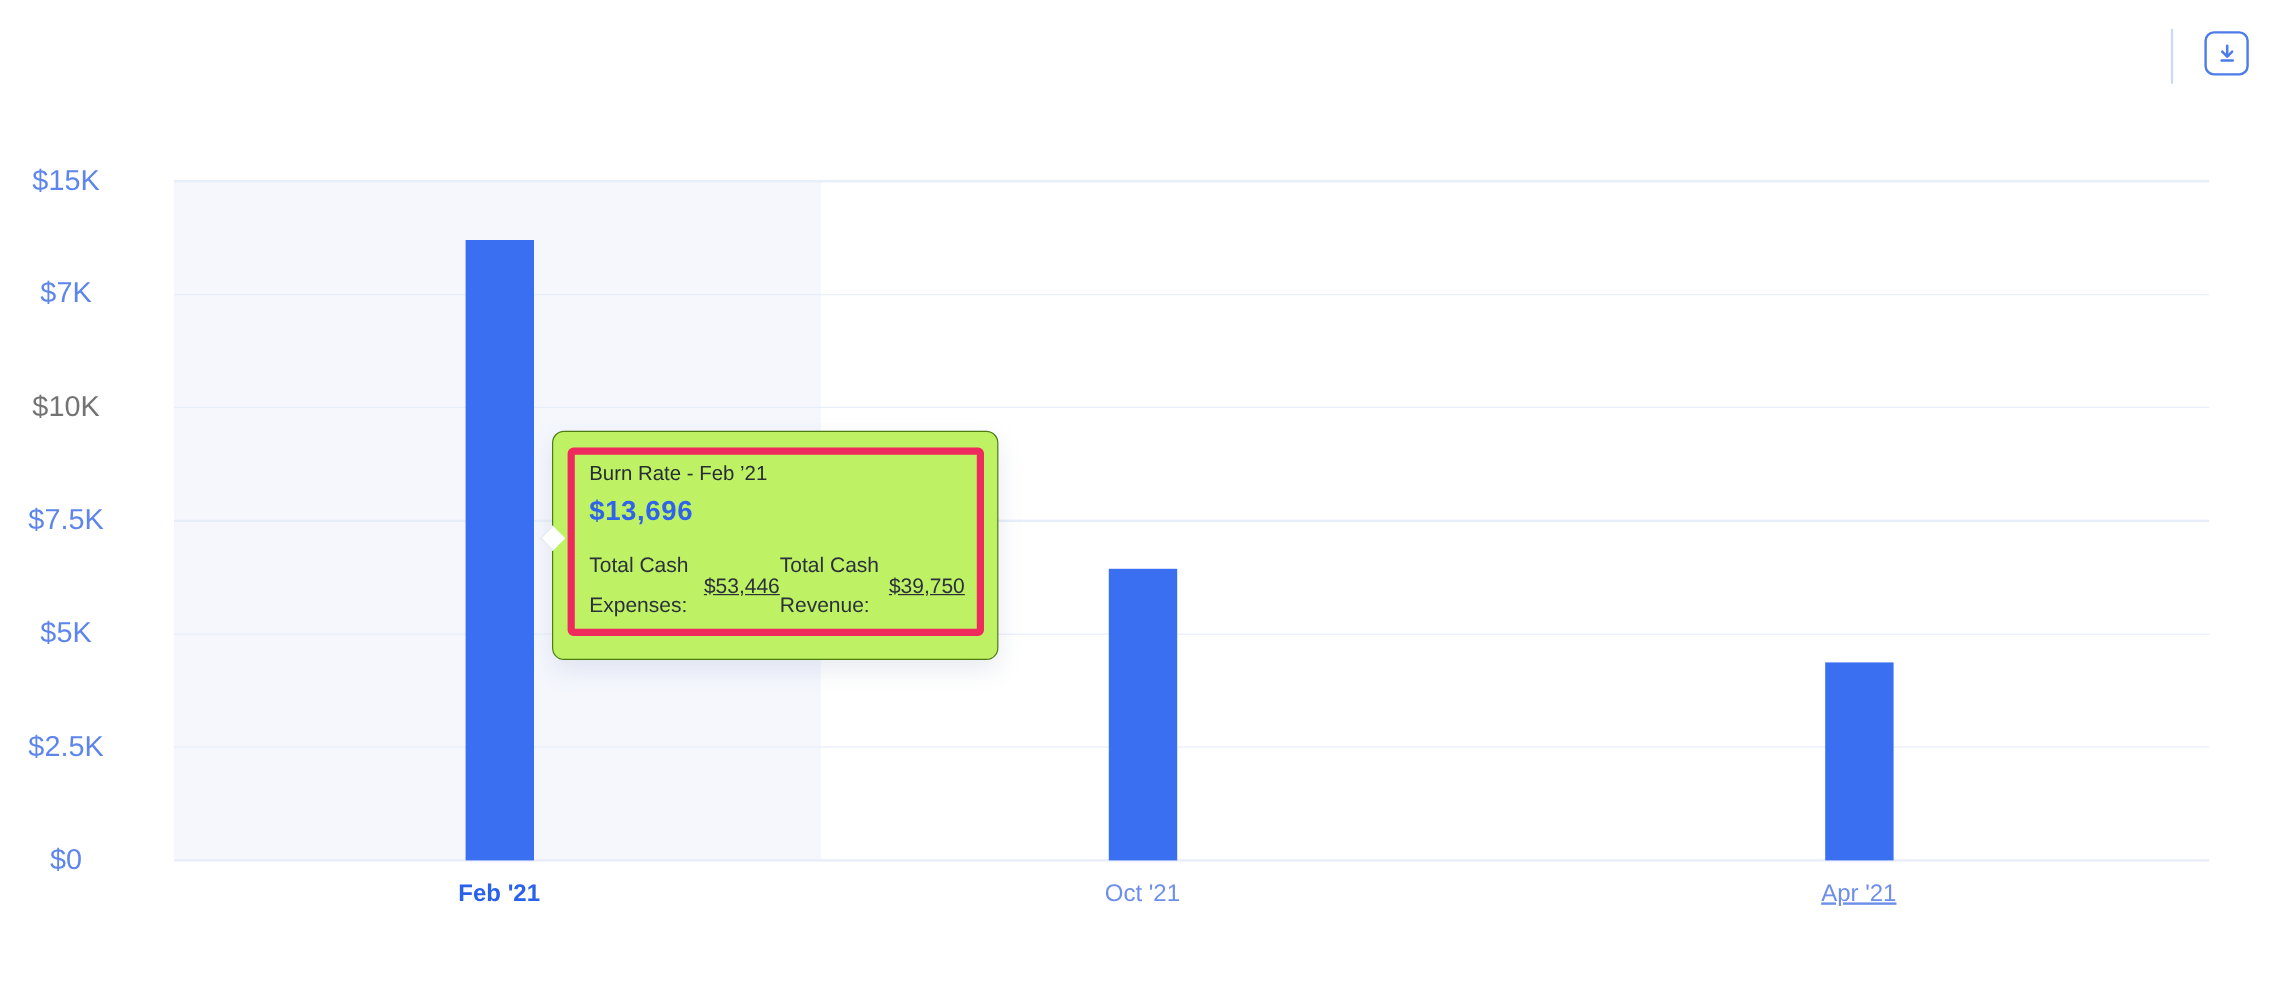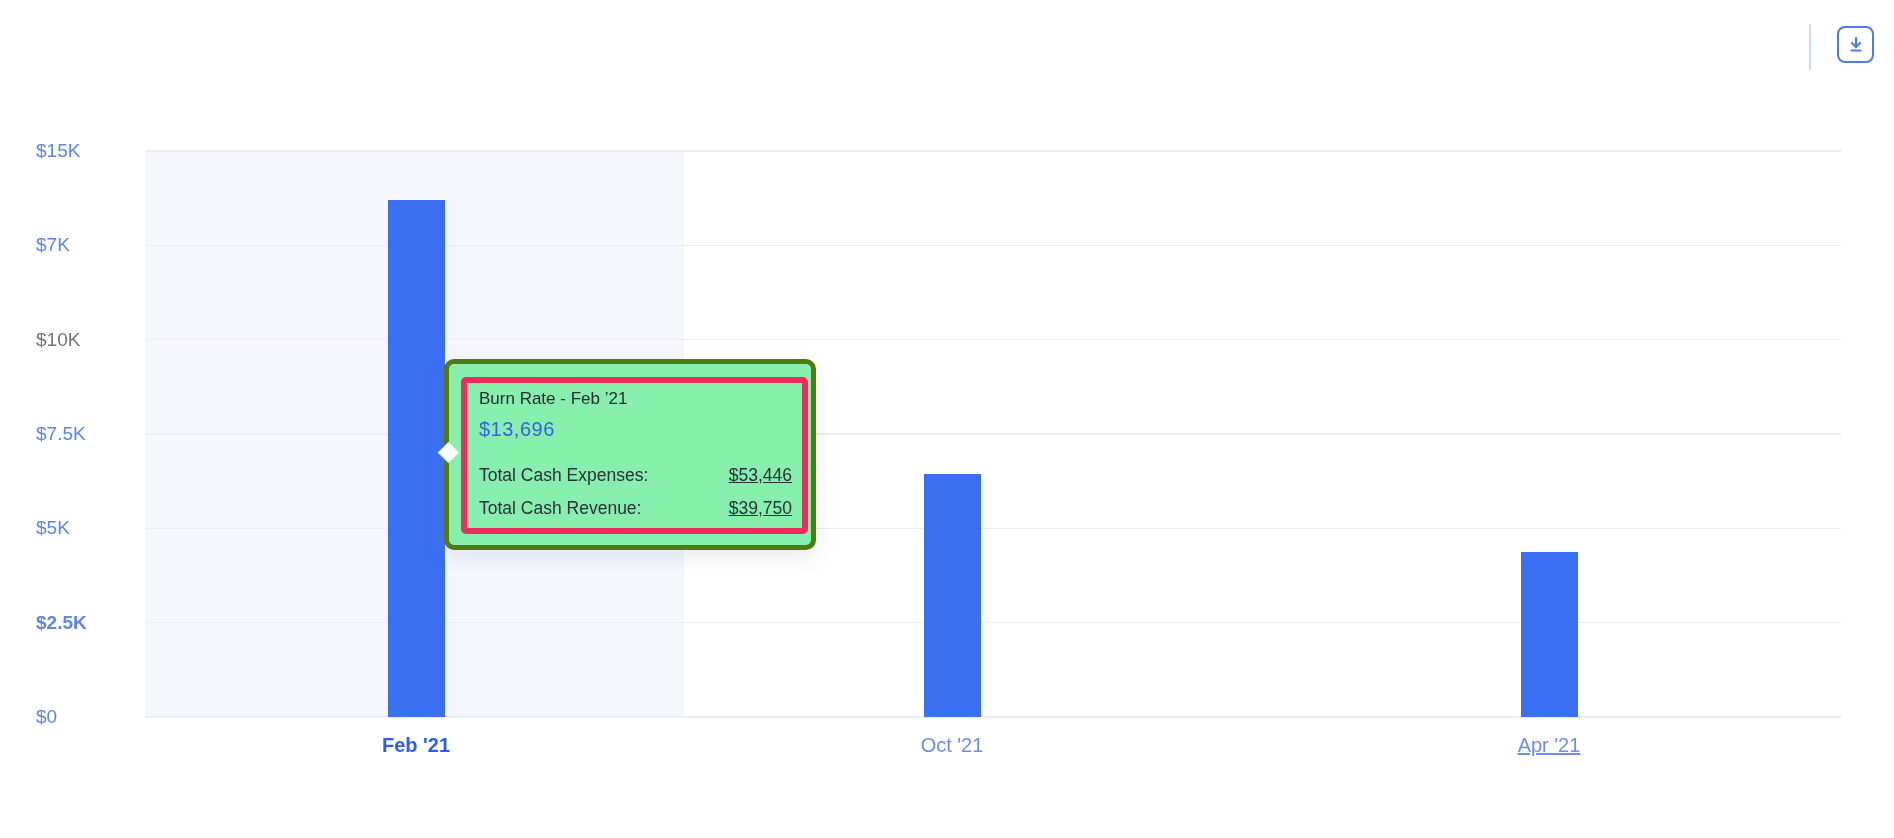--- a/index.html
+++ b/index.html
@@ -13,40 +13,40 @@
   .dl-btn{position:absolute;left:1837px;top:26px;width:37px;height:37px;
        box-sizing:border-box;background:#fff;border:2.5px solid #4b7ce8;border-radius:8px;
        display:flex;align-items:center;justify-content:center;cursor:pointer;padding:0;}
   .dl-btn svg{display:block;}
 
   
   .plot{position:absolute;inset:0;}
   .band{position:absolute;left:145px;top:151px;width:539px;height:566px;
        background:#f5f7fd;}
   .gridline{position:absolute;left:145px;width:1696px;height:1.5px;background:#e8eef9;}
-  .ylabel{position:absolute;left:0;width:110px;text-align:left;
-       font-size:19px;line-height:24px;color:#5d85eb;padding-left:36px;}
+  .ylabel{position:absolute;left:0;width:110px;text-align:center;
+       font-size:24px;line-height:24px;color:#5d85eb;}
   .bar{position:absolute;background:#3a6ff2;}
   .xlabel{position:absolute;width:180px;text-align:center;top:732px;
        font-size:20px;line-height:26px;color:#6d8eea;}
   .xlabel.active{color:#2961eb;font-weight:700;}
 
   
-  .tooltip{position:absolute;left:444px;top:359px;width:372px;height:191px;
-       background:#86efac;border:5px solid #4d7c0f;border-radius:10px;box-sizing:border-box;
+  .tooltip{position:absolute;left:460px;top:359px;width:372px;height:191px;
+       background:#bef264;border:1px solid #4d7c0f;border-radius:10px;box-sizing:border-box;
        box-shadow:0 8px 20px rgba(110,130,170,0.16);}
   .tooltip-caret{position:absolute;left:-8px;top:81px;width:14px;height:14px;
        background:#fdfefe;border-left:1px solid #e0e8f4;border-bottom:1px solid #e0e8f4;
        transform:rotate(45deg);}
   .highlight-box{position:absolute;left:12px;top:13px;width:347px;height:157px;
        box-sizing:border-box;border:6px solid #ef2a5c;border-radius:5px;
        padding:4px 10px 3px 12px;display:flex;flex-direction:column;background:transparent;}
   .tt-title{font-size:17px;line-height:24px;color:#272c35;}
-  .tt-value{font-size:20px;line-height:36px;font-weight:400;color:#2f63e9;letter-spacing:.5px;}
-  .tt-rows{margin-top:12px;display:flex;flex-direction:column;}
+  .tt-value{font-size:23px;line-height:36px;font-weight:700;color:#2f63e9;letter-spacing:.5px;}
+  .tt-rows{margin-top:12px;display:flex;flex-direction:row;}
   .tt-row{display:flex;justify-content:space-between;align-items:center;
        font-size:17.5px;line-height:33px;color:#2b303b;}
   .tt-row .v{text-align:right;text-decoration:underline;}
 </style>
 </head>
 <body>
 
 <div class="canvas">
 
   <div class="toolbar-divider"></div>
@@ -68,21 +68,21 @@
         <div class="gridline" style="top: 527.583px; background: rgb(232, 238, 249);"></div>
         <div class="gridline" style="top: 621.917px; background: rgb(232, 238, 249);"></div>
         <div class="gridline" style="top: 716.25px; background: rgb(232, 238, 249);"></div>
       </div>
     <div id="ylabels">
         <div class="ylabel" style="top: 139px; color: rgb(93, 133, 235);">$15K</div>
         <div class="ylabel" style="top: 233.333px; color: rgb(93, 133, 235);">$7K</div>
         <div class="ylabel" style="top: 327.667px; color: #737373;">$10K</div>
         <div class="ylabel" style="top: 422px; color: rgb(93, 133, 235);">$7.5K</div>
         <div class="ylabel" style="top: 516.333px; color: rgb(93, 133, 235);">$5K</div>
-        <div class="ylabel" style="top: 610.667px; color: rgb(93, 133, 235); font-weight: bold;">$2.5K</div>
+        <div class="ylabel" style="top: 610.667px; color: rgb(93, 133, 235);">$2.5K</div>
         <div class="ylabel" style="top: 705px; color: rgb(93, 133, 235);">$0</div>
       </div>
     <div id="bars">
         <div class="bar" style="left: 387.5px; top: 200.204px; width: 57px; height: 516.796px; background: rgb(58, 111, 242);"></div>
         <div class="bar" style="left: 923.5px; top: 474.375px; width: 57px; height: 242.625px; background: rgb(58, 111, 242);"></div>
         <div class="bar" style="left: 1520.5px; top: 551.728px; width: 57px; height: 165.272px; background: rgb(58, 111, 242);"></div>
       </div>
     <div id="xlabels">
         <div class="xlabel active" style="left: 326px; color: rgb(41, 97, 235);">Feb '21</div>
         <div class="xlabel" style="left: 862px; color: rgb(109, 142, 234);">Oct '21</div>

